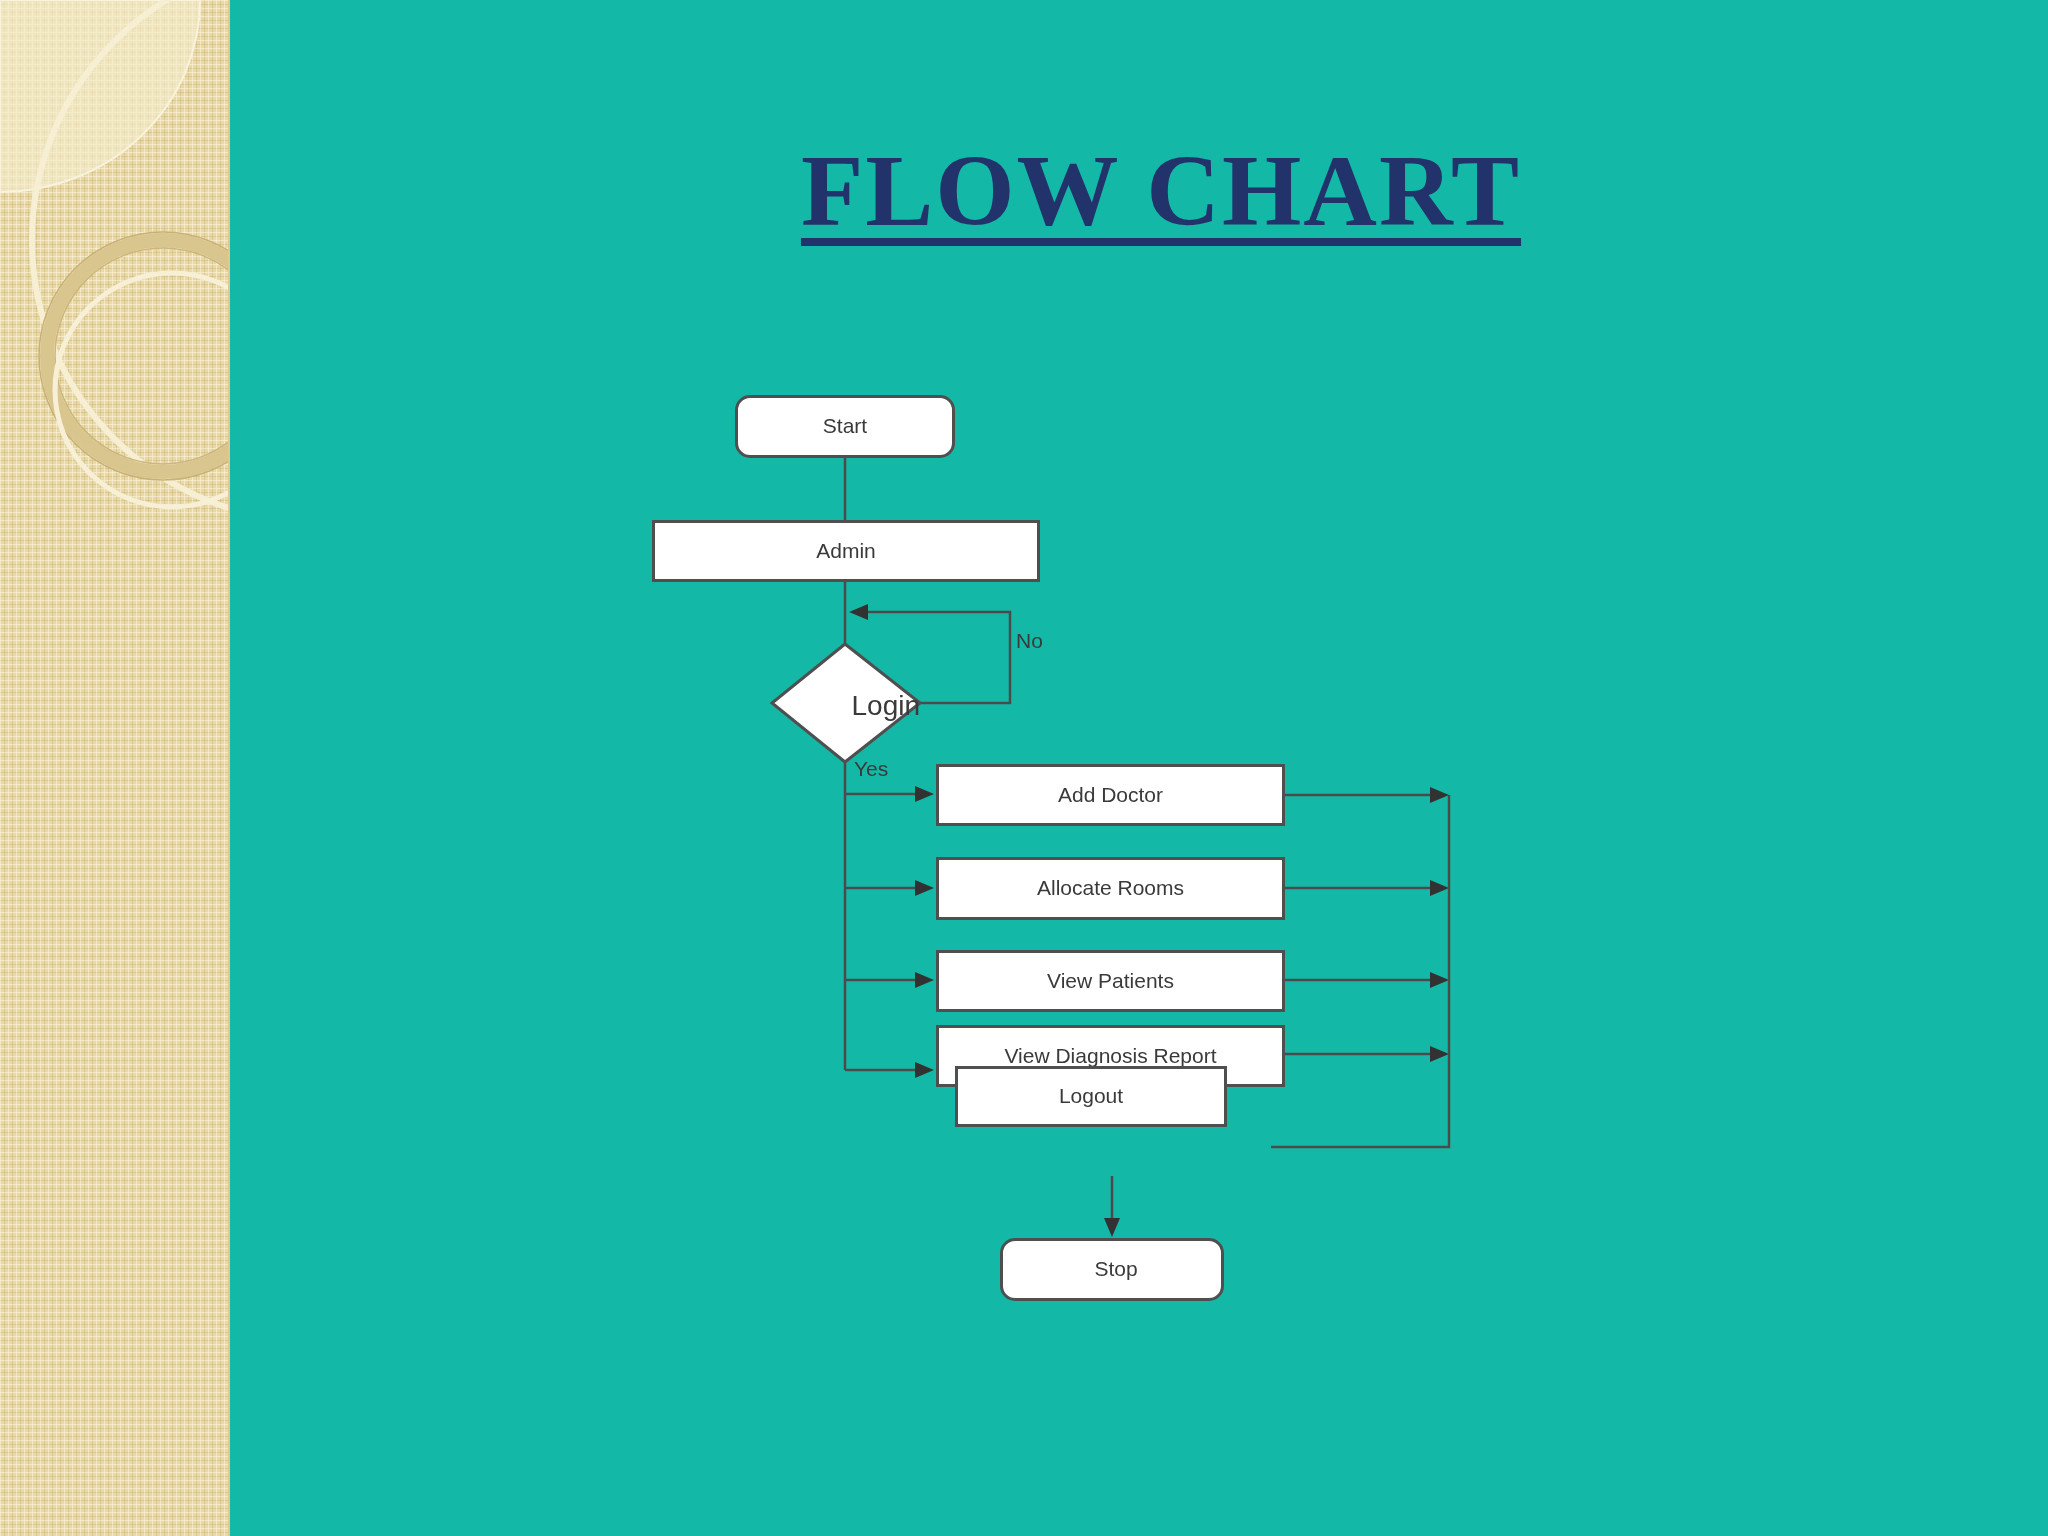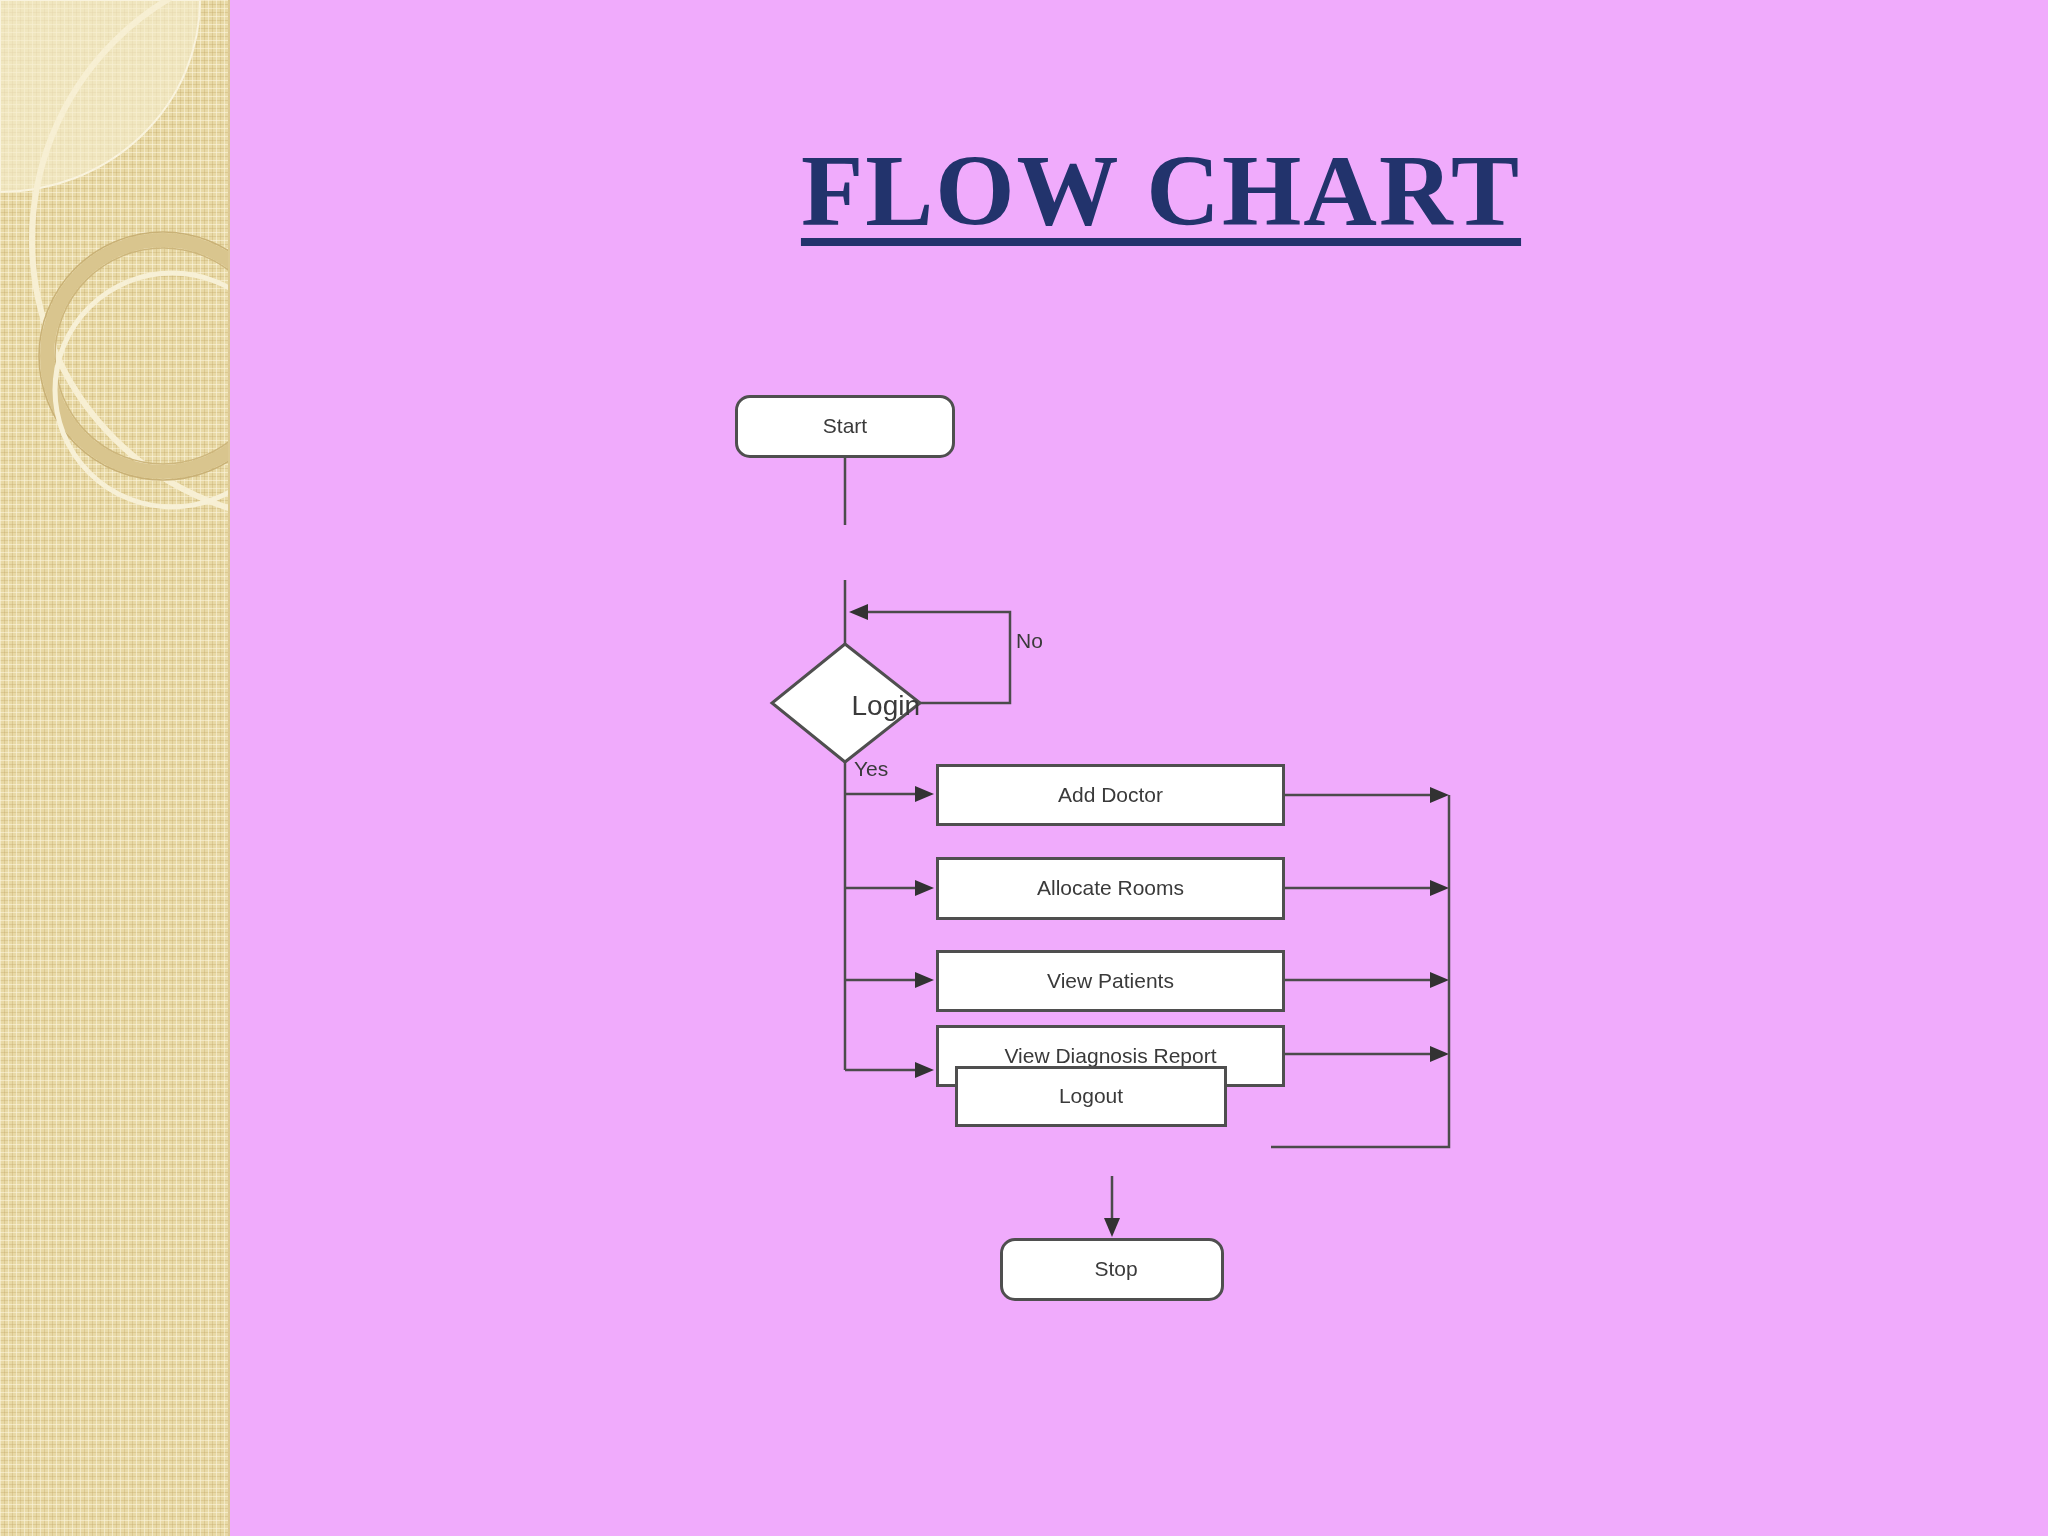--- a/index.html
+++ b/index.html
@@ -1,18 +1,18 @@
 <!DOCTYPE html>
 <html><head>
 <meta charset="utf-8">
 <style>
   html,body { margin:0; padding:0; background:#ffffff; }
   .slide {
     position:relative; width:2048px; height:1536px;
-    background:#f0abfc; overflow:hidden;
+    background:#14b8a6; overflow:hidden;
     font-family:"Liberation Sans", sans-serif;
   }
 
   
   .sidebar {
     position:absolute; left:0; top:0; width:228px; height:1536px;
     background-color:#e8d9a6;
     background-image:
       linear-gradient(90deg, rgba(252,246,225,.55) 1px, transparent 1px),
       linear-gradient(rgba(252,246,225,.55) 1px, transparent 1px),
@@ -113,20 +113,21 @@
       <path d="M1100 1085 V1098"></path>
       <polygon points="1100,1116 1092,1097 1108,1097" fill="#323232" stroke="none"></polygon>
 
       <path d="M1100 1176 V1218"></path>
       <polygon points="1100,1237 1092,1218 1108,1218" fill="#323232" stroke="none"></polygon>
 
       <polygon points="833,644 908,703 833,762 760,703" fill="#ffffff" stroke="#4f4f4f" stroke-width="3"></polygon>
     </svg>
 
     <div class="node rounded n-start">Start</div>
+    <div class="node n-admin">Admin</div>
     <div class="node n-add-doctor">Add Doctor</div>
     <div class="node n-view-patients">View Patients</div>
     <div class="node n-allocate-rooms">Allocate Rooms</div>
     <div class="node n-view-diagnosis">View Diagnosis Report</div>
     <div class="node n-logout">Logout</div>
     <div class="node rounded n-stop">Stop</div>
 
     <div class="edge-label lbl-login">Login</div>
     <div class="edge-label lbl-yes">Yes</div>
     <div class="edge-label lbl-no">No</div>

